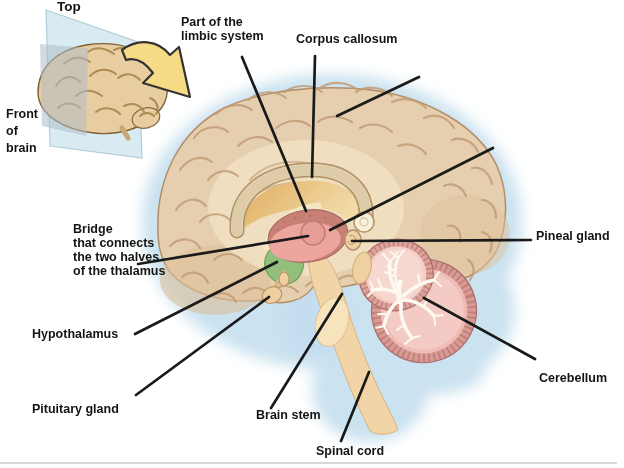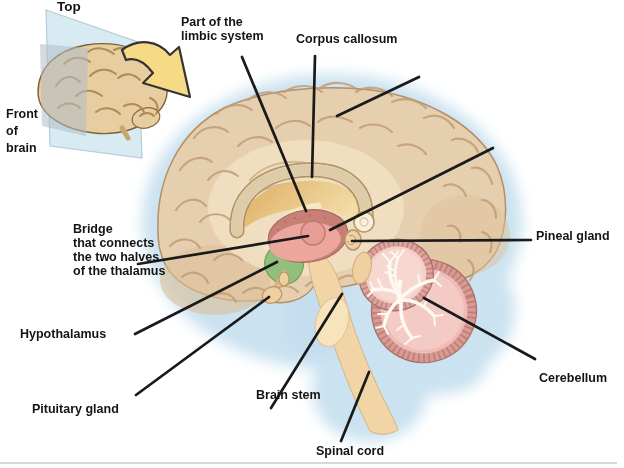--- a/index.html
+++ b/index.html
@@ -14,23 +14,23 @@
   }
   .label.big{font-size:13.5px;}
   #label-top{left:57px;top:0px;}
   #label-front{left:6px;top:106px;line-height:17px;}
   #label-limbic{left:181px;top:15px;}
   #label-corpus{left:296px;top:32px;}
   #label-cortex{left:423px;top:65px;}
   #label-thalamus{left:497px;top:117px;}
   #label-pineal{left:536px;top:229px;}
   #label-bridge{left:32px;top:222px;margin-left:41px;}
-  #label-hypothalamus{left:20px;top:327px;}
+  #label-hypothalamus{left:32px;top:327px;}
   #label-pituitary{left:32px;top:387px;margin-top:15px;}
-  #label-brainstem{left:232px;top:388px;padding-left:24px;}
+  #label-brainstem{left:232px;top:408px;padding-left:24px;}
   #label-spinalcord{left:316px;top:444px;}
   #label-cerebellum{left:539px;top:371px;}
   #bottom-rule{
     position:absolute;left:0;top:462px;width:624px;height:2px;
     background:#d8d8d8;z-index:4;
   }
 </style>
 </head>
 <body>
 

